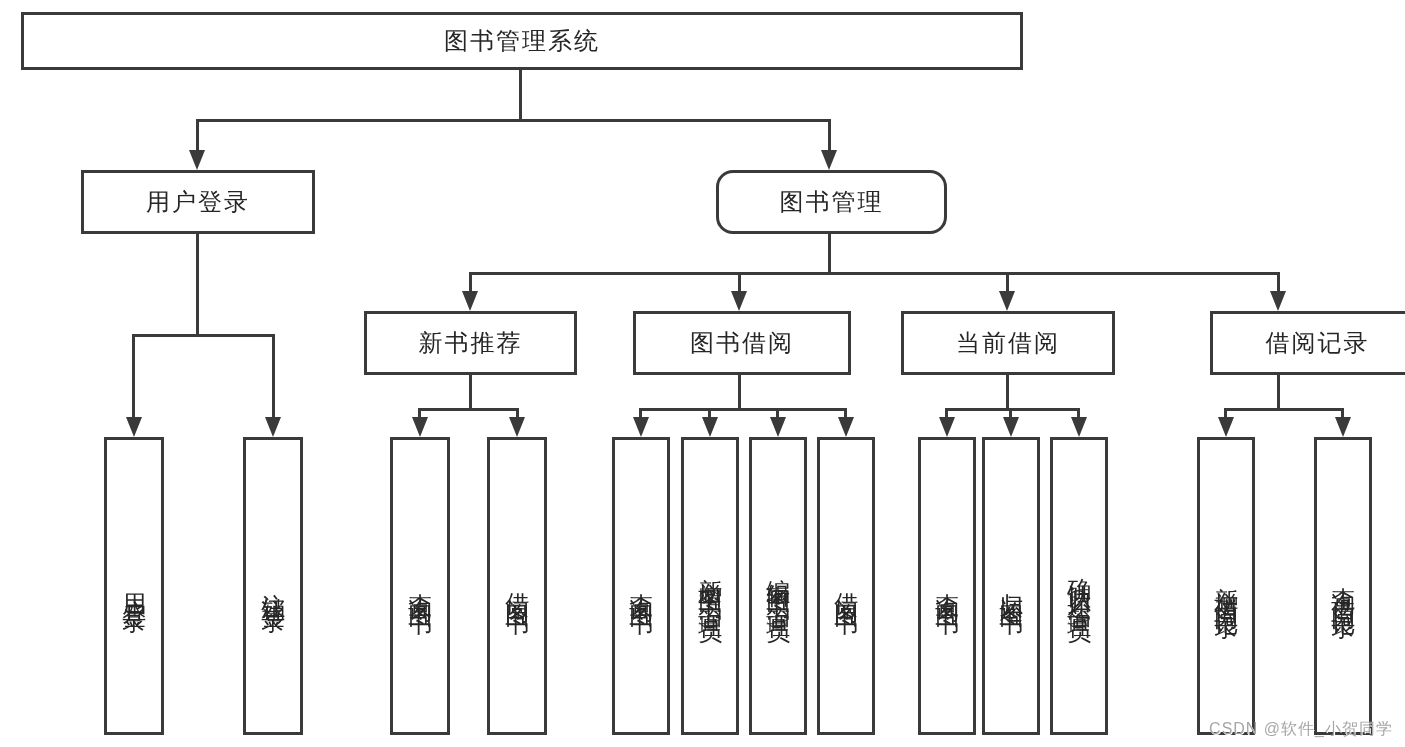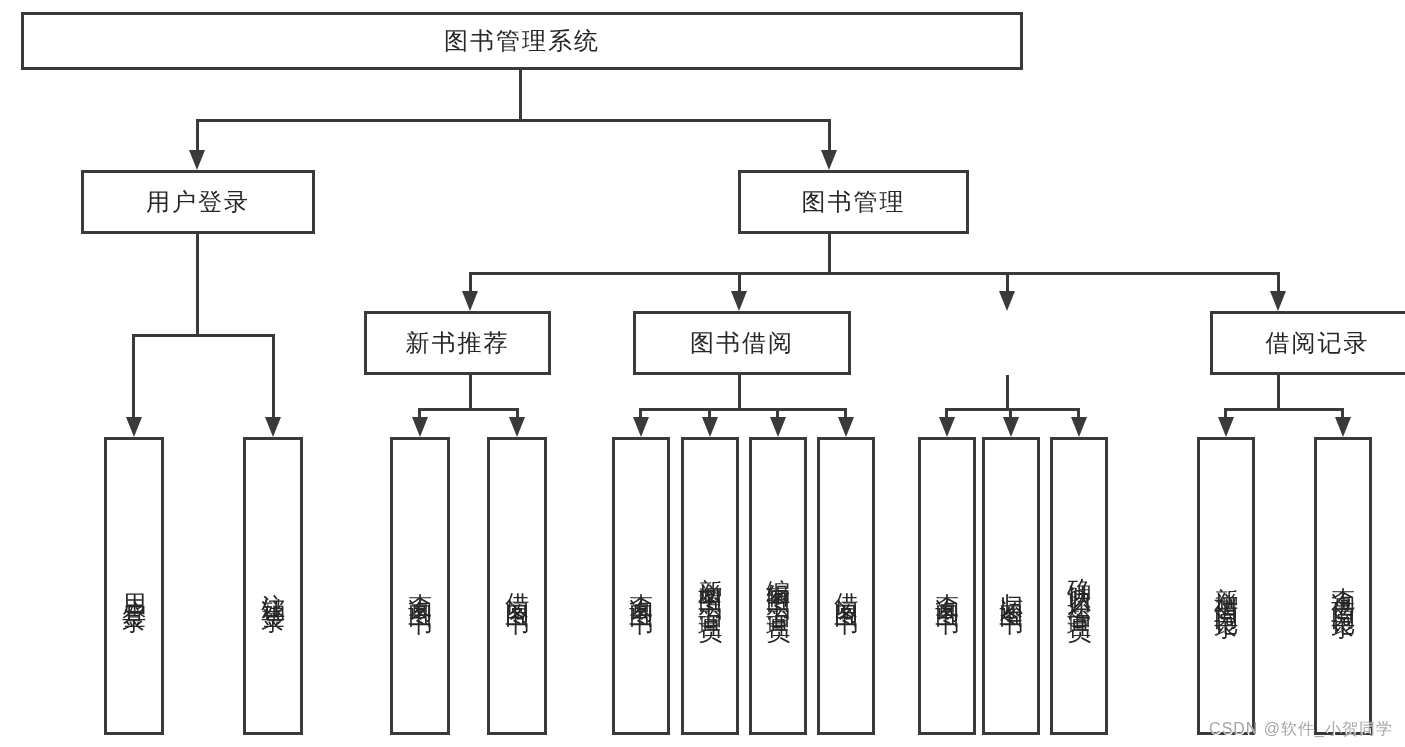--- a/index.html
+++ b/index.html
@@ -134,30 +134,33 @@
   <div class="arrow" style="left:1218px; top:417px;"></div>
   <div class="arrow" style="left:1335px; top:417px;"></div>
 
   <div class="box" style="left:21px; top:12px; width:1002px; height:58px;">
     <span class="lbl">图书管理系统</span>
   </div>
 
   <div class="box" style="left:81px; top:170px; width:234px; height:64px;">
     <span class="lbl">用户登录</span>
   </div>
-  <div class="box" style="left:738px; top:170px; width:231px; height:64px;">
+  <div class="box" style="left:716px; top:170px; width:231px; height:64px;border-radius:17px;">
     <span class="lbl">图书管理</span>
   </div>
 
-  <div class="box" style="left:364px; top:311px; width:187px; height:64px;">
+  <div class="box" style="left:364px; top:311px; width:213px; height:64px;">
     <span class="lbl">新书推荐</span>
   </div>
   <div class="box" style="left:633px; top:311px; width:218px; height:64px;">
     <span class="lbl">图书借阅</span>
   </div>
+  <div class="box" style="left:901px; top:311px; width:214px; height:64px;">
+    <span class="lbl">当前借阅</span>
+  </div>
   <div class="box" style="left:1172px; top:311px; width:215px; height:64px;margin-left:38px;">
     <span class="lbl">借阅记录</span>
   </div>
 
   <div class="box leaf" style="left:104px; top:437px; width:60px; height:298px;">
     <span class="lbl">用户登录</span>
   </div>
   <div class="box leaf" style="left:243px; top:437px; width:60px; height:298px;">
     <span class="lbl">注销登录</span>
   </div>

